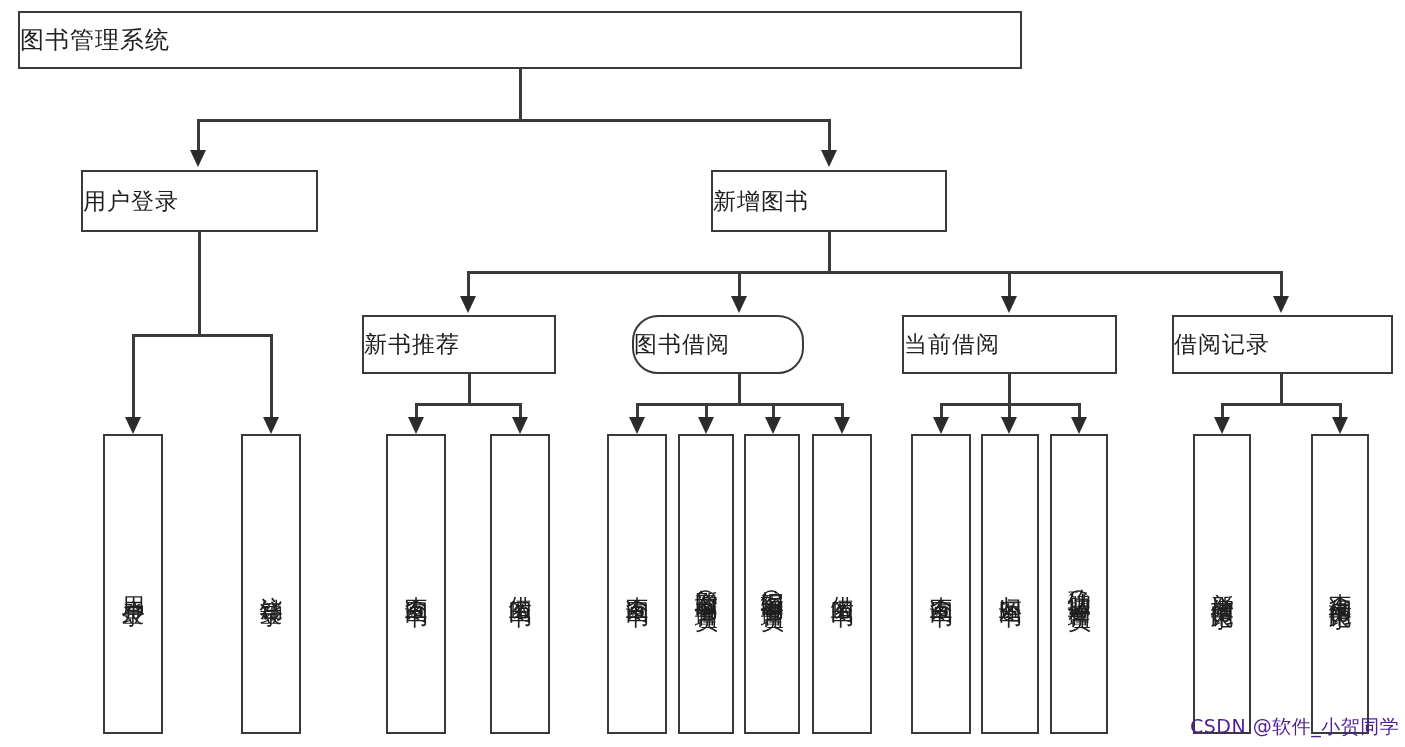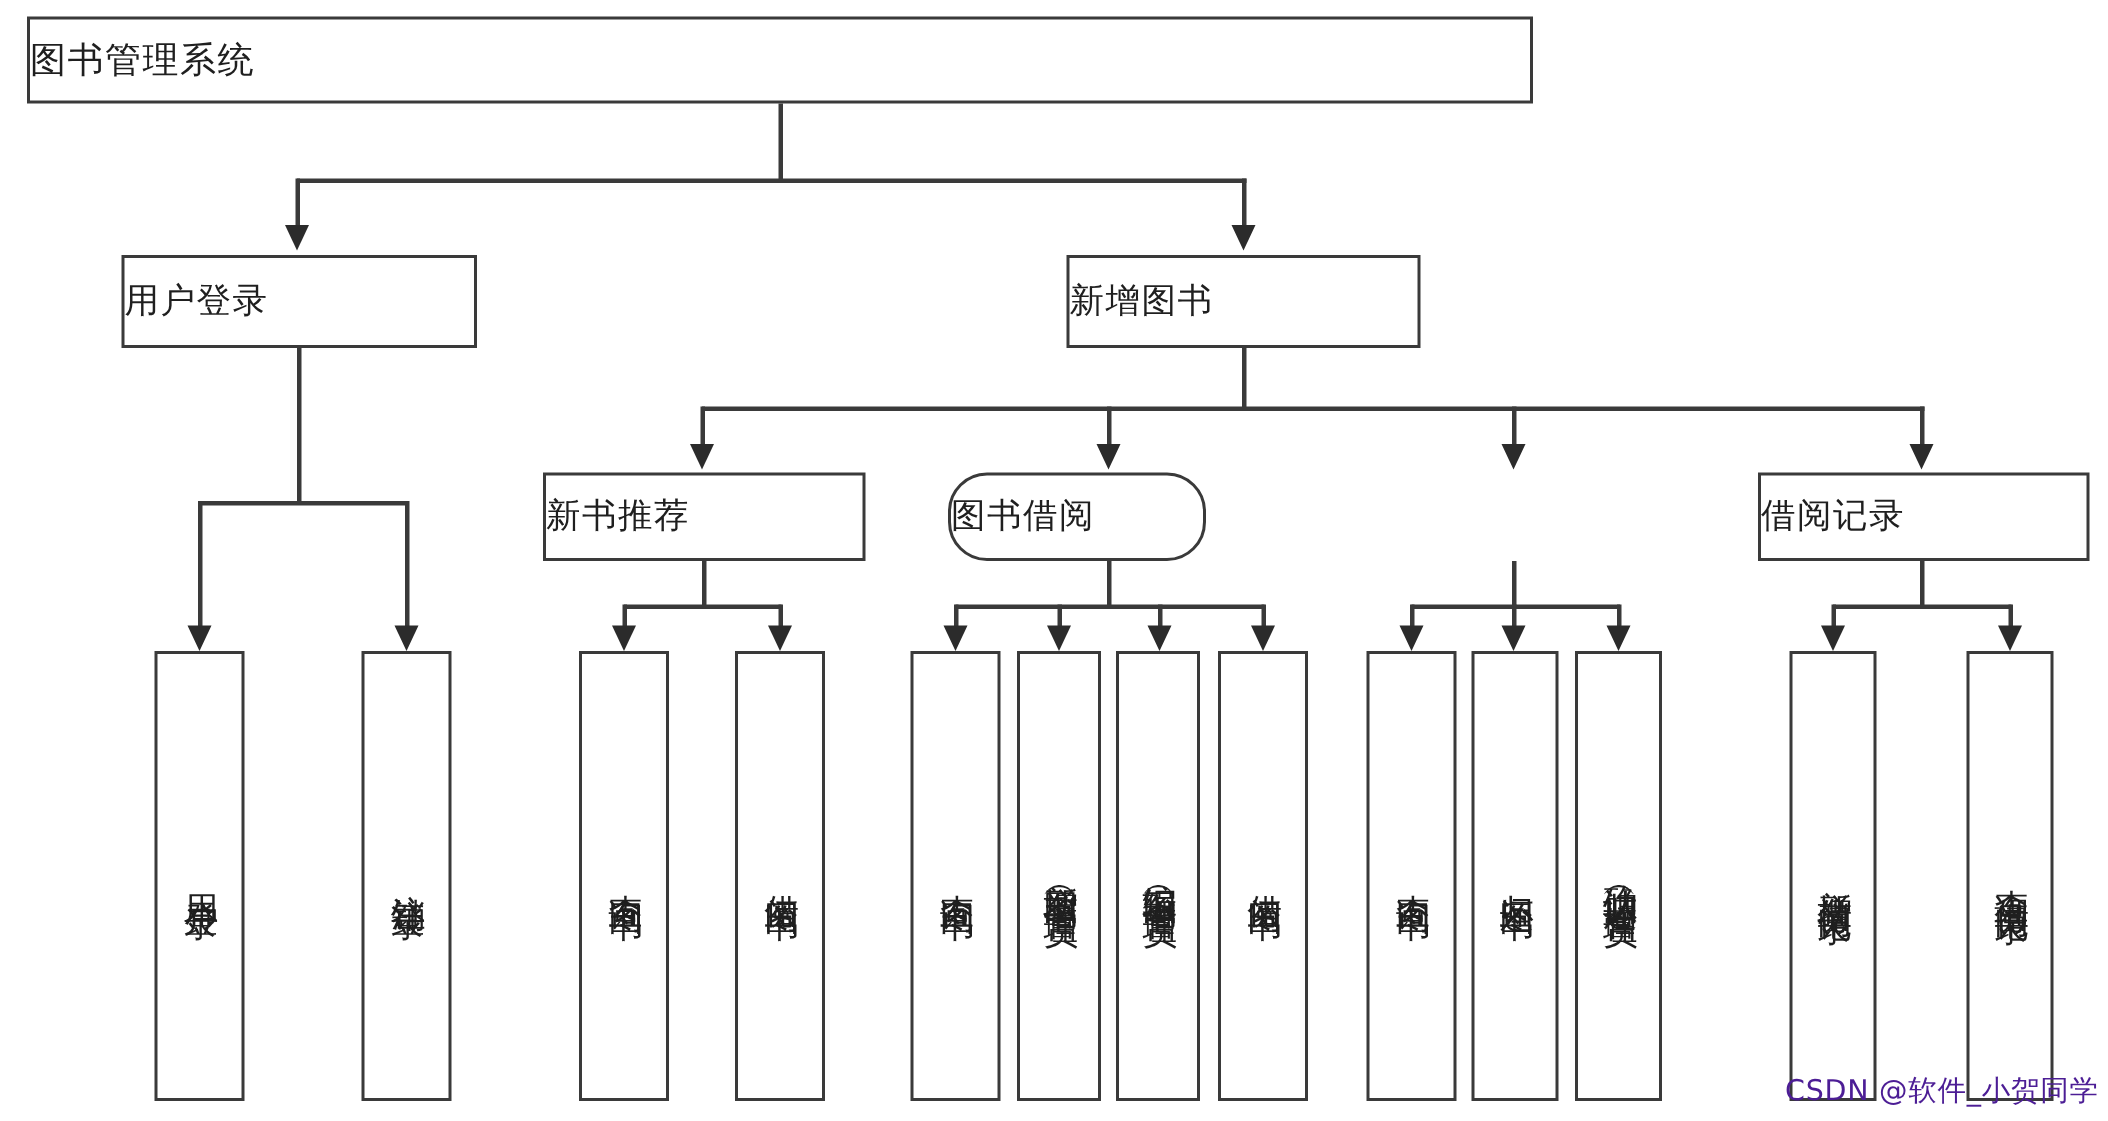--- a/index.html
+++ b/index.html
@@ -105,25 +105,28 @@
   <div class="edge h" style="left:468px; top:271px; width:815px; height:2.5px;"></div>
   <div class="edge v" style="left:467px; top:271px; width:2.5px; height:26px;"></div>
   <div class="arrowhead" style="left:460px; top:296px;"></div>
   <div class="edge v" style="left:738px; top:271px; width:2.5px; height:26px;"></div>
   <div class="arrowhead" style="left:731px; top:296px;"></div>
   <div class="edge v" style="left:1008px; top:271px; width:2.5px; height:26px;"></div>
   <div class="arrowhead" style="left:1001px; top:296px;"></div>
   <div class="edge v" style="left:1280px; top:271px; width:2.5px; height:26px;"></div>
   <div class="arrowhead" style="left:1273px; top:296px;"></div>
 
-  <div class="node" style="left:362px; top:315px; width:215px; height:59px;">
+  <div class="node" style="left:362px; top:315px; width:194px; height:59px;">
     <span class="label">新书推荐</span>
   </div>
   <div class="node" style="left:632px; top:315px; width:172px; height:59px;border-radius:26px;">
     <span class="label">图书借阅</span>
+  </div>
+  <div class="node" style="left:902px; top:315px; width:215px; height:59px;">
+    <span class="label">当前借阅</span>
   </div>
   <div class="node" style="left:1172px; top:315px; width:221px; height:59px;">
     <span class="label">借阅记录</span>
   </div>
 
   <div class="edge v" style="left:468px; top:374px; width:2.5px; height:30px;"></div>
   <div class="edge h" style="left:416px; top:403px; width:105px; height:2.5px;"></div>
   <div class="edge v" style="left:415px; top:403px; width:2.5px; height:15px;"></div>
   <div class="arrowhead" style="left:408px; top:417px;"></div>
   <div class="edge v" style="left:519px; top:403px; width:2.5px; height:15px;"></div>

